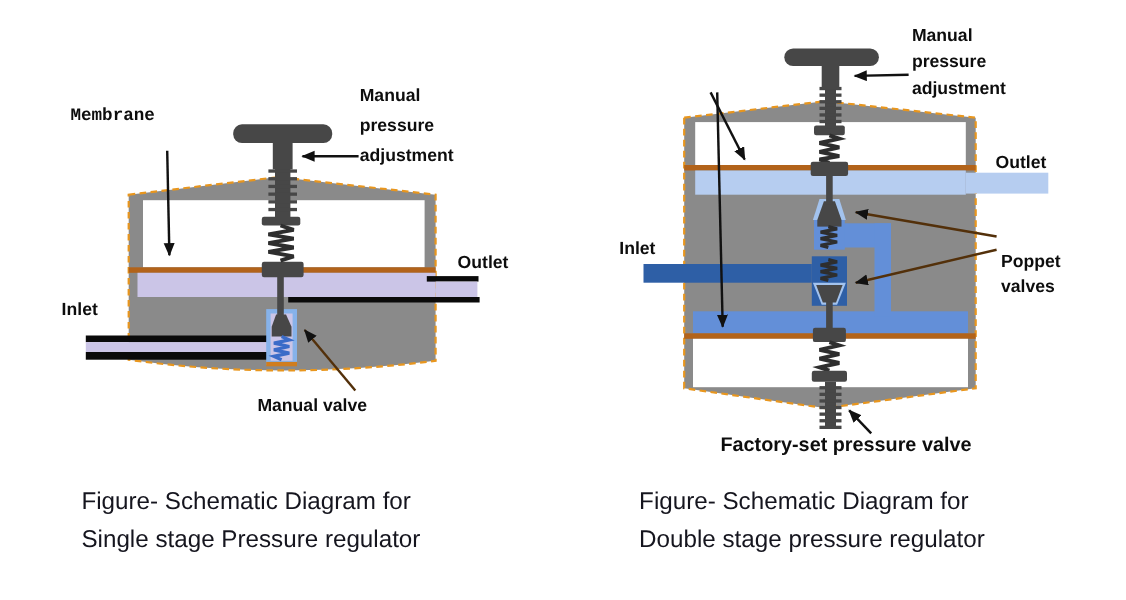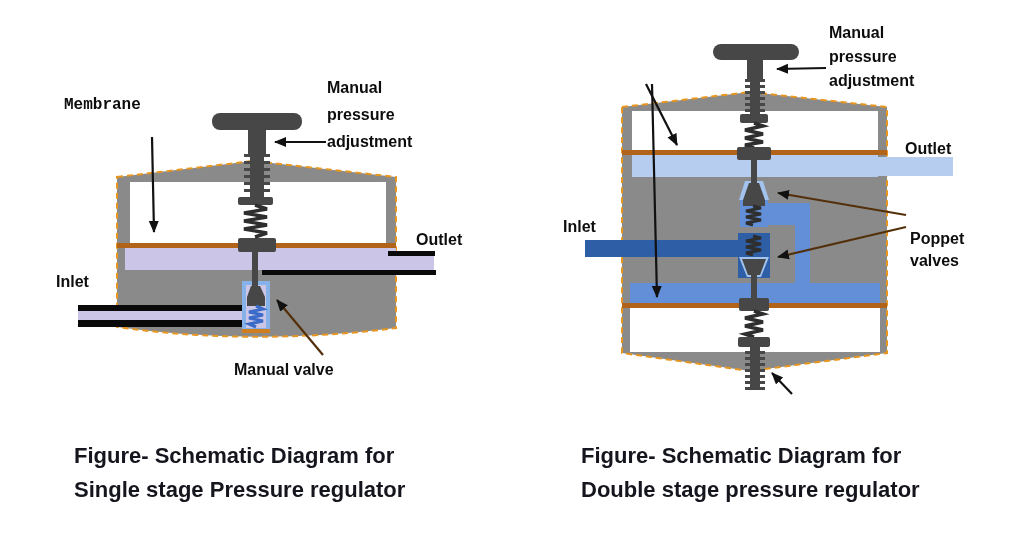--- a/index.html
+++ b/index.html
@@ -27,21 +27,21 @@
   .arr-b    { stroke:#111111; stroke-width:2.2; }
   .arr-brown{ stroke:#53300a; stroke-width:2.2; }
 
   .lbl {
     position:absolute; font-weight:bold; font-size:16px; line-height:22px;
     color:#0d0d0d; white-space:pre-line;
   }
   .lbl-manual-left  { line-height:27px; }
   .lbl-manual-right { line-height:24px; }
   .caption {
-    position:absolute; font-weight:bold; font-size:22px; line-height:34px;
+    position:absolute; font-weight:normal; font-size:22px; line-height:34px;
     color:#15151e; white-space:pre-line;
   }
 </style>
 </head>
 <body>
 
 <div id="stage">
 
 <svg id="diagram-svg" width="1024" height="545" viewBox="0 0 1024 545">
   <defs>
@@ -186,15 +186,16 @@
   <div class="caption" style="left:74px; top:439px;">Figure- Schematic Diagram for
 Single stage Pressure regulator</div>
 
   <div class="lbl lbl-manual-right" style="left:829px; top:21px;">Manual
 pressure
 adjustment</div>
   <div class="lbl" style="left:905px; top:138px;">Outlet</div>
   <div class="lbl" style="left:910px; top:195px; line-height:22px;margin-top:33px;">Poppet
 valves</div>
   <div class="lbl" style="left:563px; top:216px;">Inlet</div>
+  <div class="lbl" style="left:655px; top:393px; font-size:18px;">Factory-set pressure valve</div>
   <div class="caption" style="left:581px; top:439px;">Figure- Schematic Diagram for
 Double stage pressure regulator</div>
 </div>
 
 </body></html>

